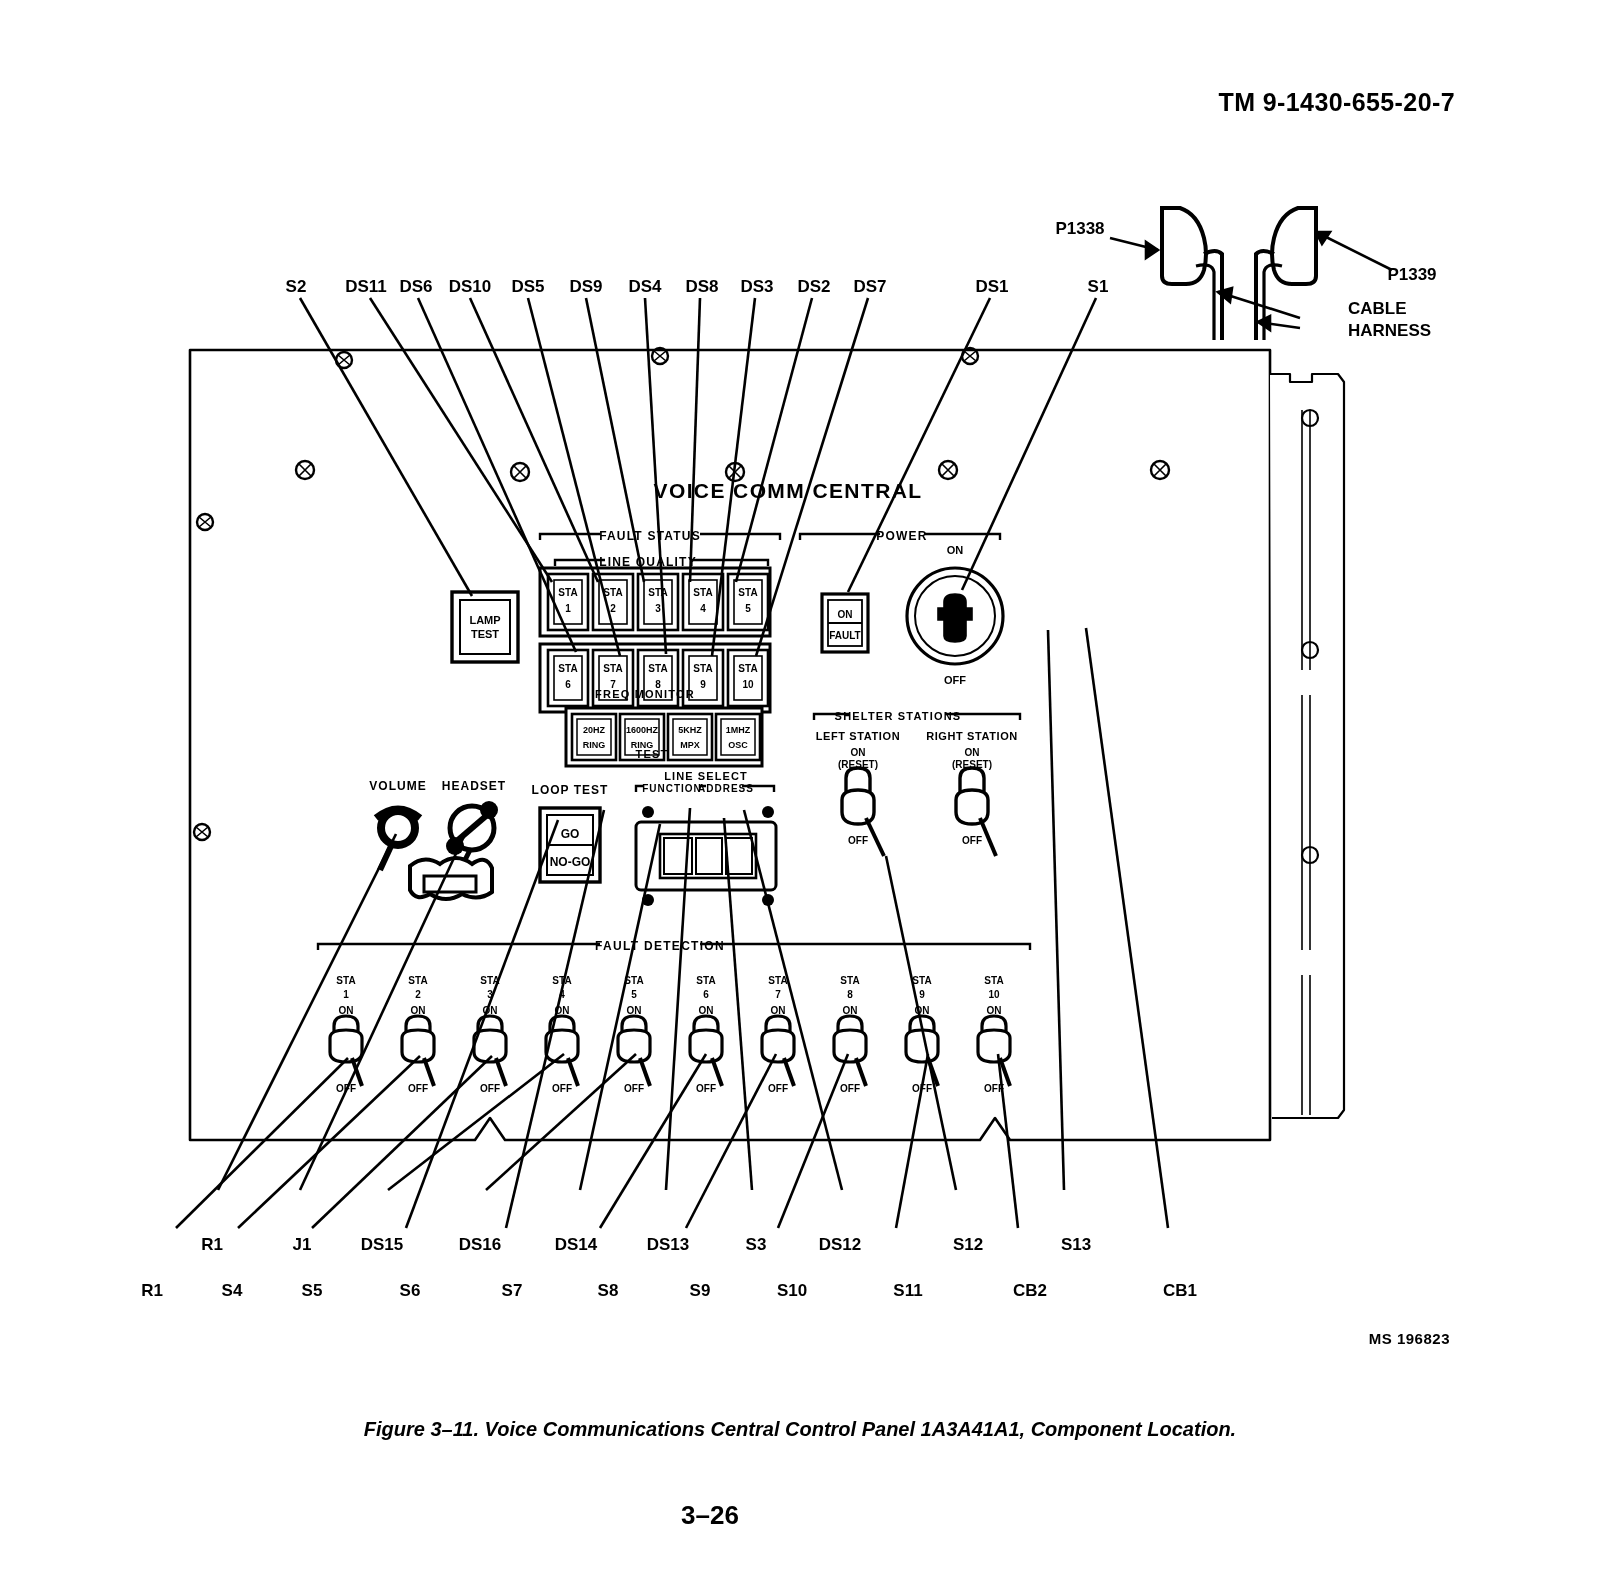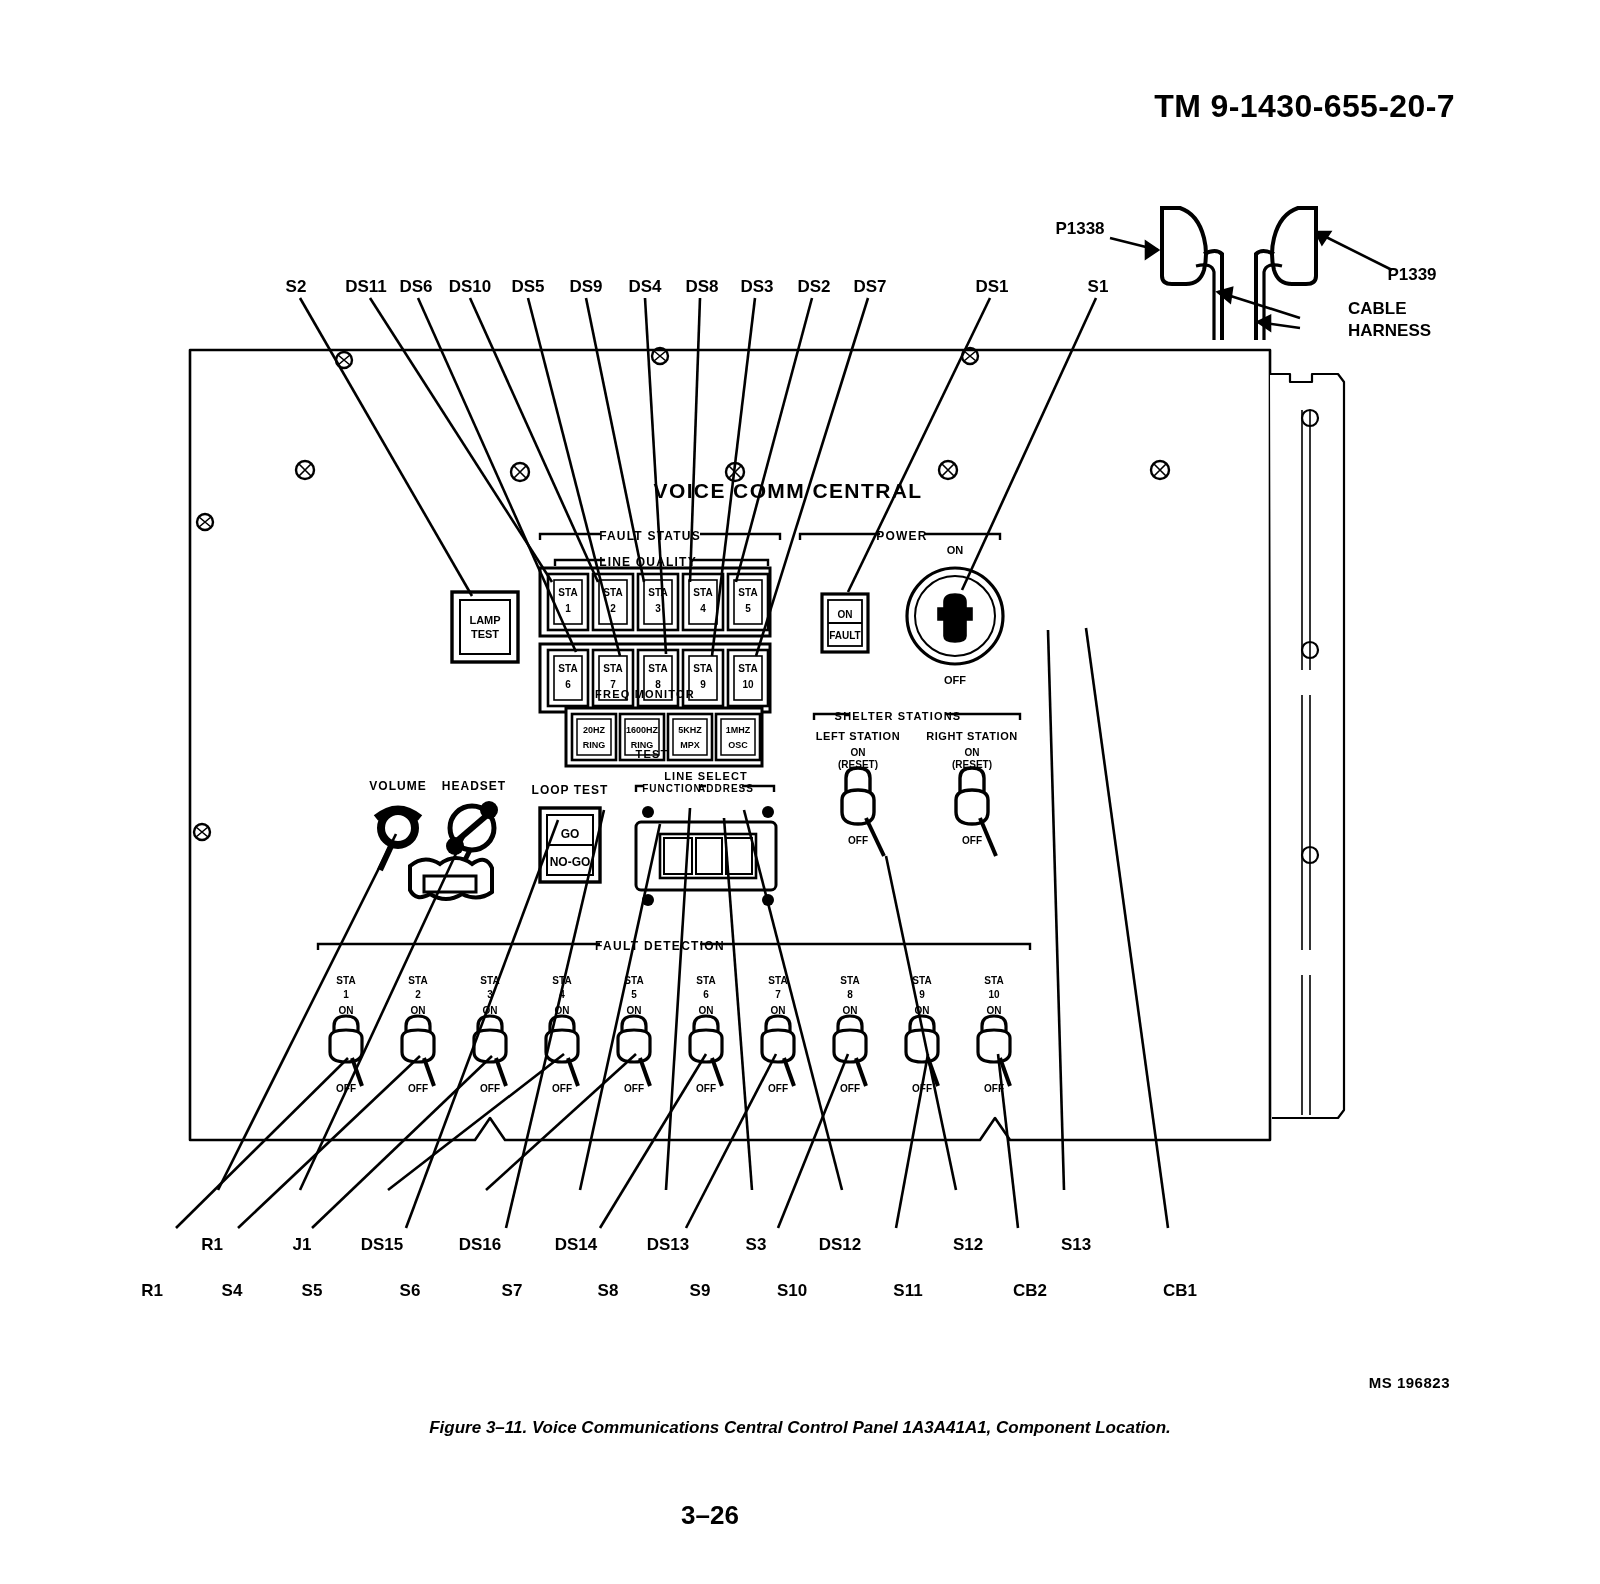--- a/index.html
+++ b/index.html
@@ -1,22 +1,22 @@
 <!DOCTYPE html>
 <html><head>
 <meta charset="utf-8">
 <style>
   html,body{margin:0;padding:0;background:#fff;}
   body{width:1600px;height:1584px;position:relative;
        font-family:"Liberation Sans",sans-serif;color:#000;overflow:hidden;}
   .abs{position:absolute;}
-  #tm-number{top:88px;right:145px;font-size:32px;font-weight:bold;letter-spacing:.4px;}
+  #tm-number{top:88px;right:145px;font-size:25px;font-weight:bold;letter-spacing:.4px;}
   #figure-caption{top:1418px;left:0;width:1600px;text-align:center;
-        font-size:17px;font-style:italic;font-weight:bold;font-family:"Liberation Sans",sans-serif;}
-  #ms-number{top:1330px;right:150px;font-size:15px;font-weight:bold;letter-spacing:.5px;margin-top:44px;}
+        font-size:20px;font-style:italic;font-weight:bold;font-family:"Liberation Sans",sans-serif;}
+  #ms-number{top:1330px;right:150px;font-size:15px;font-weight:bold;letter-spacing:.5px;}
   #page-number{top:1500px;left:0;width:1420px;text-align:center;font-size:26px;font-weight:bold;}
   #figure-area{left:0;top:150px;width:1600px;height:1220px;}
   svg{display:block;}
   .cal{font-family:"Liberation Sans",sans-serif;font-weight:bold;}
 </style>
 </head>
 <body>
 
 <div class="abs" id="tm-number">TM 9-1430-655-20-7</div>
 

